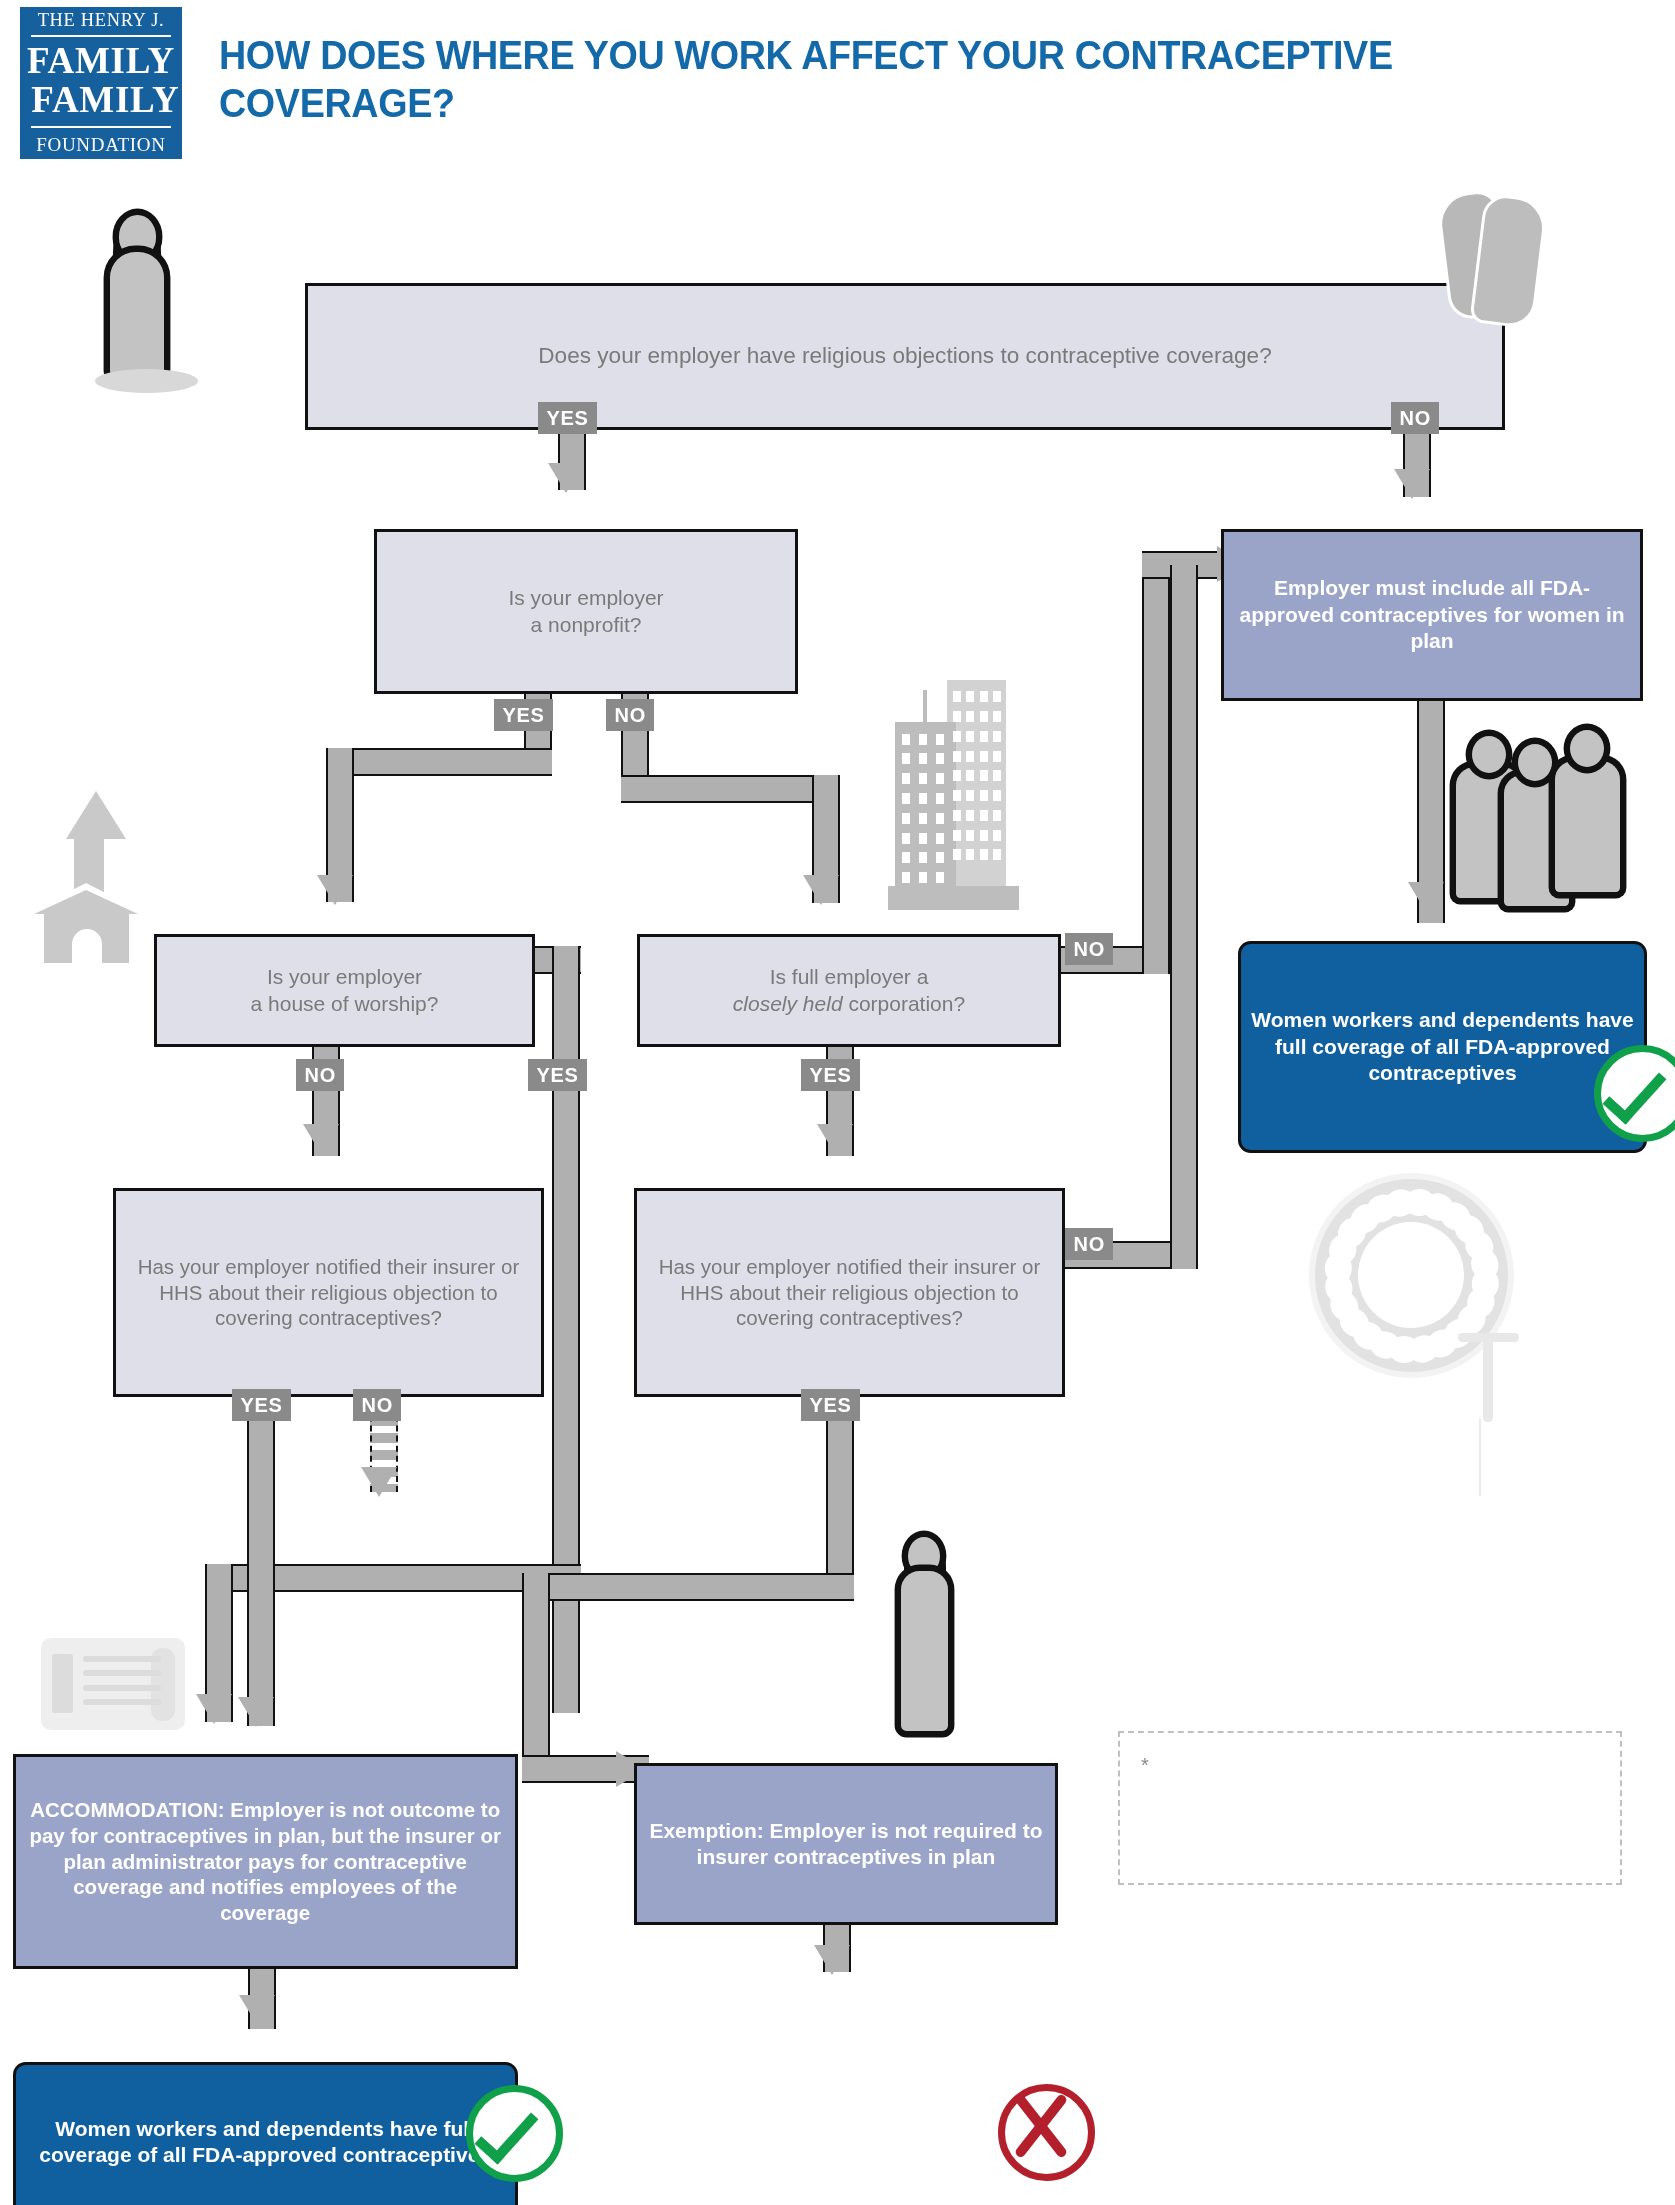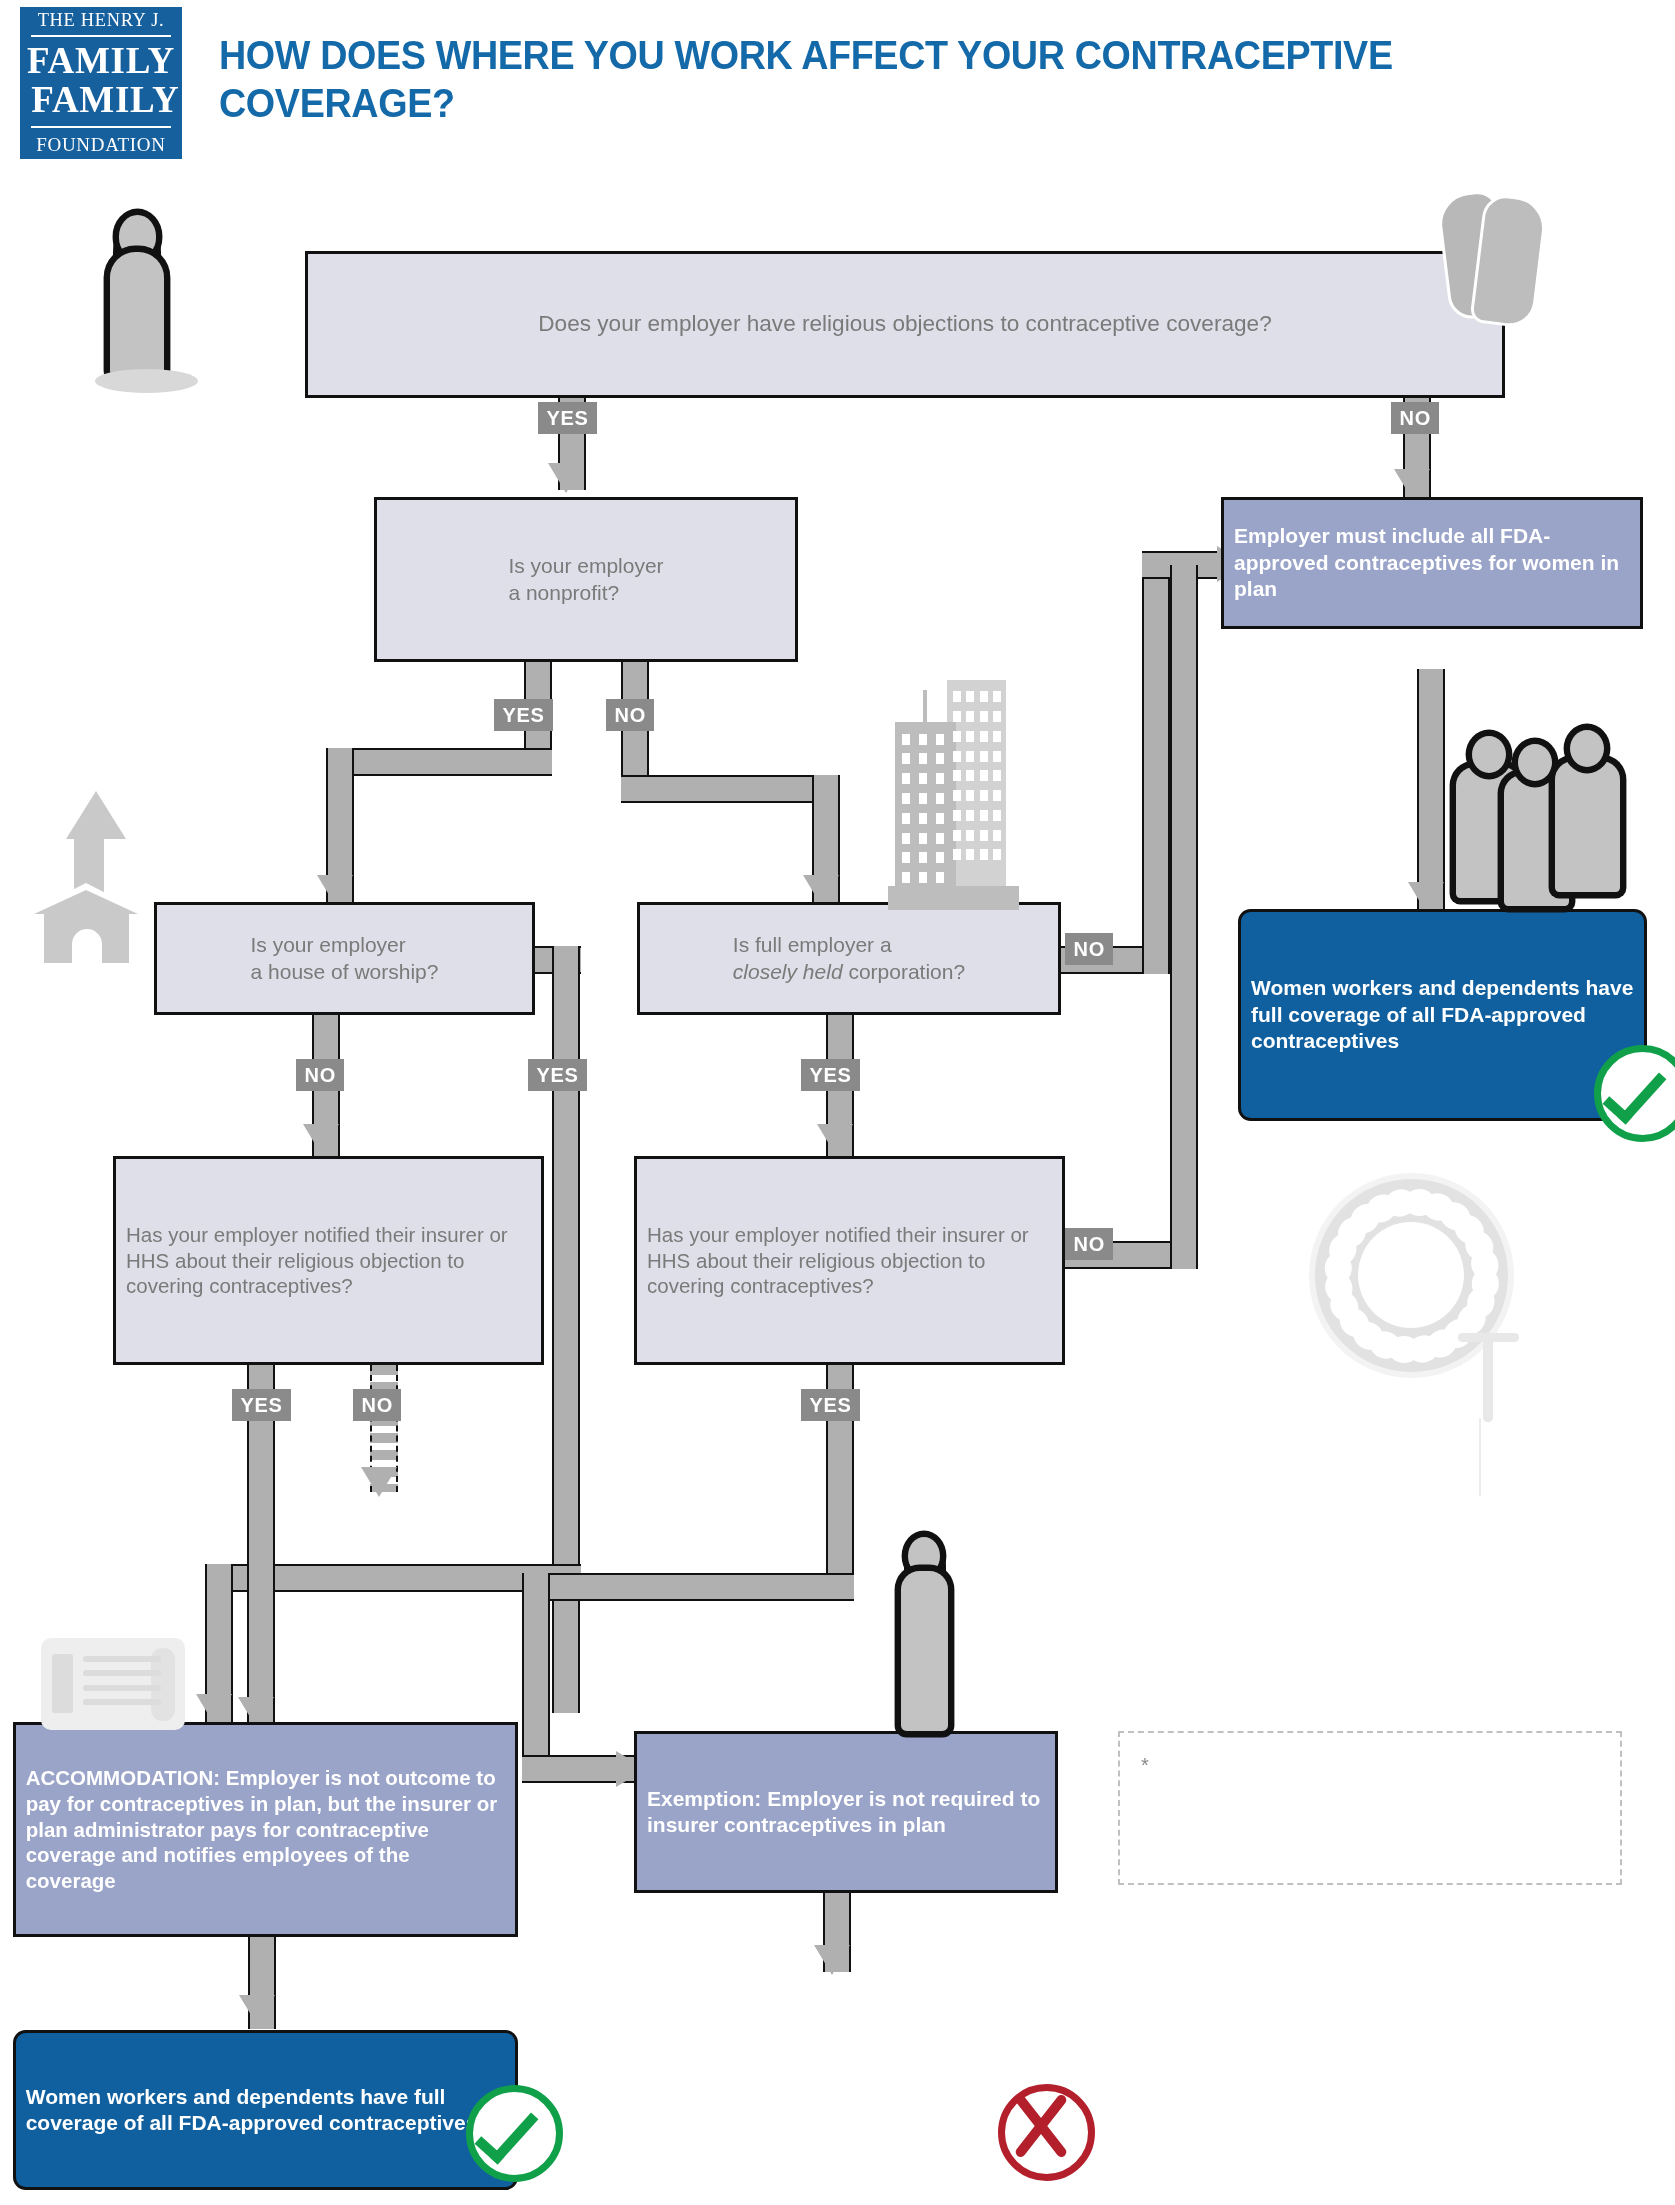--- a/index.html
+++ b/index.html
@@ -28,23 +28,24 @@
     color:#1469a9;font-size:41px;font-weight:700;line-height:1.18;
     letter-spacing:-0.4px;
     font-family:"Liberation Sans", sans-serif;
     font-stretch:condensed;
     transform:scaleX(0.92);transform-origin:left top;
   }
 
   
   .node{
     position:absolute;box-sizing:border-box;
-    display:flex;align-items:center;justify-content:center;text-align:left;
+    display:flex;align-items:center;justify-content:center;text-align:center;
     border:3.5px solid #111111;
     z-index:5;
+    margin-top:32px;
   }
   .node .txt{padding:2.8px 10px;line-height:1.26;}
 
   .q{ background:#dfdfe9;color:#7a7a7a;font-size:21px;font-weight:400;}
   .out-lav{background:#9aa3c8;color:#ffffff;font-size:21px;font-weight:700;}
   .out-blue{background:#10609f;color:#ffffff;font-size:21px;font-weight:700;border-radius:12.7px;}
   .out-gray{background:#949494;color:#ffffff;font-size:21px;font-weight:700;border-radius:12.7px;}
 
   
   #q1{
@@ -448,21 +449,21 @@
   </div>
 
   <div class="node q" id="q5" style="left:113px;top:1156px;width:431px;height:209px;font-size:20.5px;">
     <span class="txt">Has your employer notified their insurer or HHS about their religious objection to covering contraceptives?</span>
   </div>
 
   <div class="node q" id="q6" style="left:634px;top:1156px;width:431px;height:209px;font-size:20.5px;">
     <span class="txt">Has your employer notified their insurer or HHS about their religious objection to covering contraceptives?</span>
   </div>
 
-  <div class="node out-lav" id="incl" style="left:1221px;top:497px;width:422px;height:132px;">
+  <div class="node out-lav" id="incl" style="left:1221px;top:497px;width:422px;height:172px;">
     <span class="txt">Employer must include all FDA- approved contraceptives for women in plan</span>
   </div>
 
   <div class="node out-blue" id="fullright" style="left:1238px;top:909px;width:409px;height:212px;">
     <span class="txt">Women workers and dependents have full coverage of all FDA-approved contraceptives</span>
   </div>
   <div class="checkmark" style="left:1594px;top:1045px;">
     <div class="tick"></div>
   </div>
 

